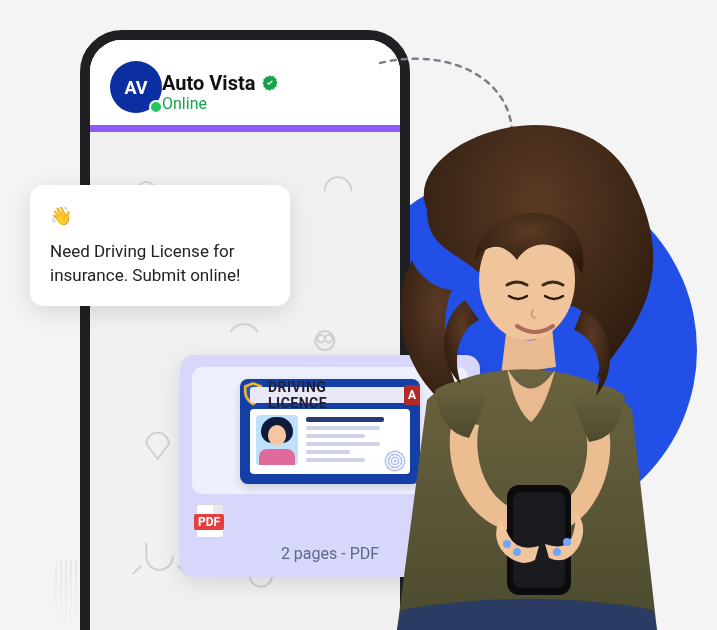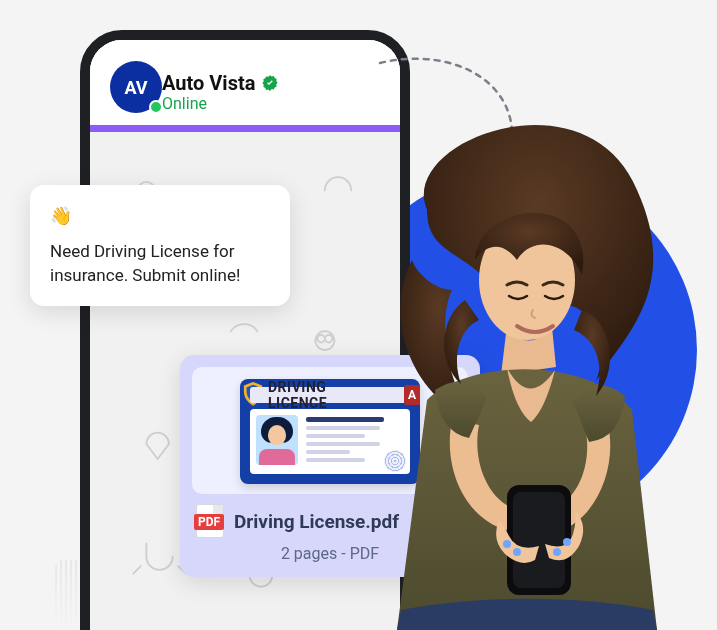--- a/index.html
+++ b/index.html
@@ -313,21 +313,20 @@
         </div>
         <div class="fp"></div>
       </div>
     </div>
   </div>
   <div class="file-row">
     <div class="pdf-icon">
       <div class="paper"></div>
       <div class="tag">PDF</div>
     </div>
-    <div class="file-name">Driving License.pdf</div>
   </div>
   <div class="file-meta">2 pages - PDF</div>
 </div>
 
 <svg class="woman" viewBox="0 0 320 540">
   <defs>
     <radialGradient id="hairG" cx="50%" cy="30%" r="70%">
       <stop offset="0%" stop-color="#5a3a24"></stop>
       <stop offset="100%" stop-color="#2c1a0e"></stop>
     </radialGradient>

